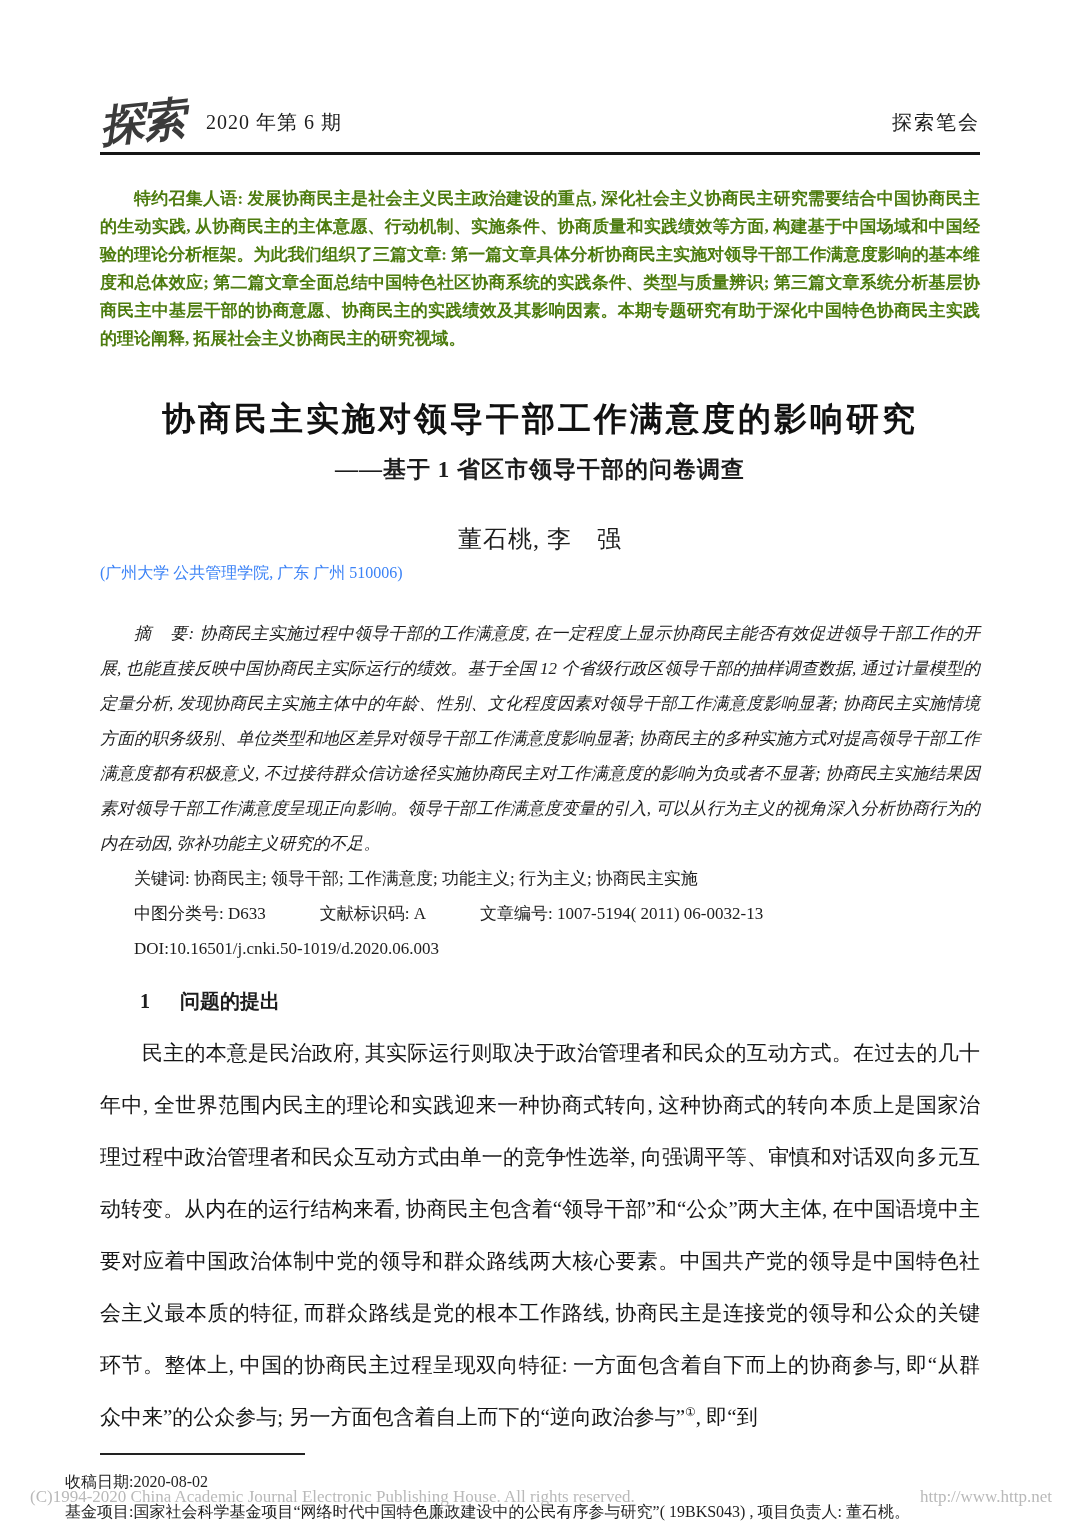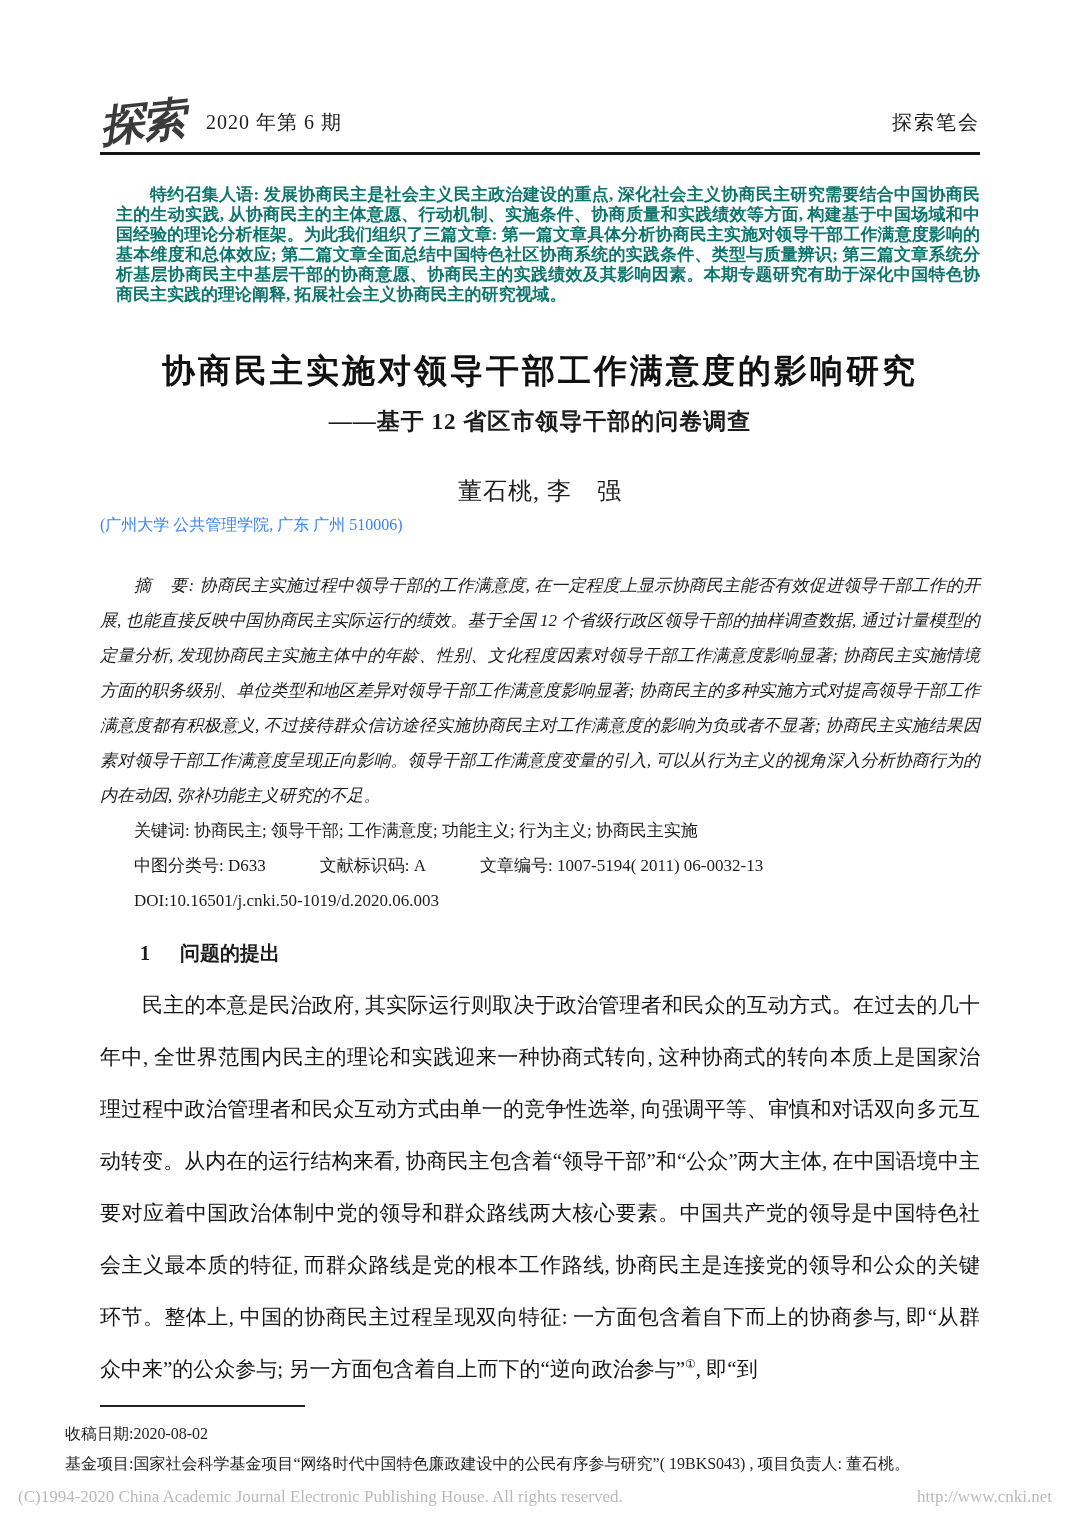--- a/index.html
+++ b/index.html
@@ -24,26 +24,26 @@
     color:#3b3b3b;
     transform:rotate(-6deg);
     letter-spacing:-2px;
   }
   .issue{font-size:20px;margin-left:22px;letter-spacing:1px;}
   .column{margin-left:auto;font-size:20px;letter-spacing:2px;}
   .header-rule{border:none;border-top:3px solid #151515;margin:8px 0 0 0;}
 
   
   .editor-note{
-    margin:30px 0 0 16px;
-    font-size:17px;line-height:20px;
+    margin:30px 0 0 0;
+    font-size:17px;line-height:28px;
     font-weight:600;
     text-align:justify;
     text-indent:2em;
-    color:#0f766e;
+    color:#4d7c0f;
   }
 
   
   .title{
     margin:44px 0 0 0;
     text-align:center;
     font-size:33px;font-weight:bold;
     letter-spacing:3px;
     color:#111;
   }
@@ -81,42 +81,42 @@
   }
   .body-para sup{font-size:12px;line-height:0;}
 
   
   .fn-rule{border:none;border-top:2px solid #222;width:205px;margin:10px 0 0 0;}
   .footnotes{margin:12px 0 0 0;font-size:16px;line-height:30px;color:#1f1f1f;}
   .fn{margin:0;padding-left:33px;text-indent:-68px;text-align:justify;}
 
   
   .copyright{
-    position:absolute;left:18px;right:28px;bottom:20px;
+    position:absolute;left:30px;right:28px;bottom:20px;
     display:flex;justify-content:space-between;
     font-size:17px;color:#b9b9b9;
     font-family:"Liberation Serif",serif;
   }
 </style>
 </head>
 <body>
 
 <div class="page">
 
   <div class="header">
     <span class="logo">探索</span>
     <span class="issue">2020 年第 6 期</span>
     <span class="column">探索笔会</span>
   </div>
   <hr class="header-rule">
 
   <p class="editor-note">特约召集人语: 发展协商民主是社会主义民主政治建设的重点, 深化社会主义协商民主研究需要结合中国协商民主的生动实践, 从协商民主的主体意愿、行动机制、实施条件、协商质量和实践绩效等方面, 构建基于中国场域和中国经验的理论分析框架。为此我们组织了三篇文章: 第一篇文章具体分析协商民主实施对领导干部工作满意度影响的基本维度和总体效应; 第二篇文章全面总结中国特色社区协商系统的实践条件、类型与质量辨识; 第三篇文章系统分析基层协商民主中基层干部的协商意愿、协商民主的实践绩效及其影响因素。本期专题研究有助于深化中国特色协商民主实践的理论阐释, 拓展社会主义协商民主的研究视域。</p>
 
   <h1 class="title">协商民主实施对领导干部工作满意度的影响研究</h1>
-  <h2 class="subtitle">——基于 12 省区市领导干部的问卷调查</h2>
+  <h2 class="subtitle">——基于 1 省区市领导干部的问卷调查</h2>
 
   <div class="authors">董石桃, 李　强</div>
   <div class="affiliation">(广州大学 公共管理学院, 广东 广州 510006)</div>
 
   <div class="meta-block">
     <p class="abstract"><span class="label">摘　要:</span><span> 协商民主实施过程中领导干部的工作满意度, 在一定程度上显示协商民主能否有效促进领导干部工作的开展, 也能直接反映中国协商民主实际运行的绩效。基于全国 12 个省级行政区领导干部的抽样调查数据, 通过计量模型的定量分析, 发现协商民主实施主体中的年龄、性别、文化程度因素对领导干部工作满意度影响显著; 协商民主实施情境方面的职务级别、单位类型和地区差异对领导干部工作满意度影响显著; 协商民主的多种实施方式对提高领导干部工作满意度都有积极意义, 不过接待群众信访途径实施协商民主对工作满意度的影响为负或者不显著; 协商民主实施结果因素对领导干部工作满意度呈现正向影响。领导干部工作满意度变量的引入, 可以从行为主义的视角深入分析协商行为的内在动因, 弥补功能主义研究的不足。</span></p>
     <p class="keywords"><span class="label">关键词:</span><span> 协商民主; 领导干部; 工作满意度; 功能主义; 行为主义; 协商民主实施</span></p>
     <p class="clc-line"><span class="seg">中图分类号: D633</span><span class="seg">文献标识码: A</span><span class="seg">文章编号: 1007-5194( 2011) 06-0032-13</span></p>
     <p class="doi-line">DOI:10.16501/j.cnki.50-1019/d.2020.06.003</p>
   </div>
@@ -130,16 +130,16 @@
   <hr class="fn-rule">
 
   <div class="footnotes">
     <p class="fn"><span>收稿日期:</span><span>2020-08-02</span></p>
     <p class="fn"><span>基金项目:</span><span>国家社会科学基金项目“网络时代中国特色廉政建设中的公民有序参与研究”( 19BKS043) , 项目负责人: 董石桃。</span></p>
 
   </div>
 
   <div class="copyright">
     <span>(C)1994-2020 China Academic Journal Electronic Publishing House. All rights reserved.</span>
-    <span>http://www.cnki.net</span>
+    <span>http://www.http.net</span>
   </div>
 
 </div>
 
 </body></html>

